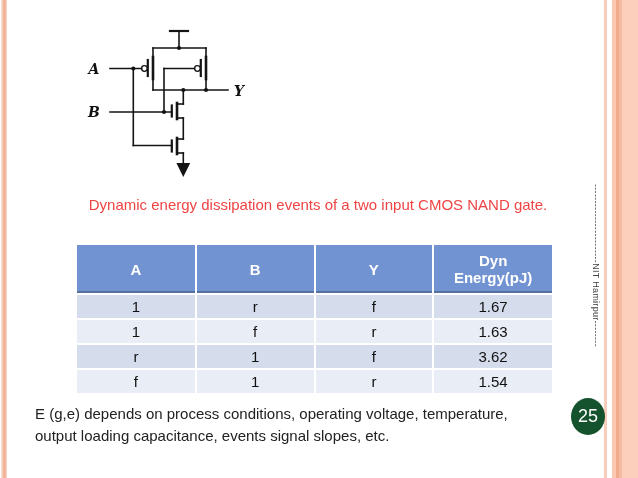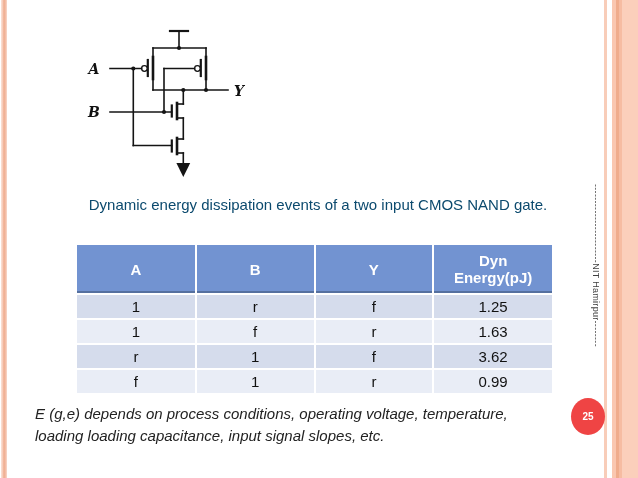--- a/index.html
+++ b/index.html
@@ -19,21 +19,21 @@
   .stripe-right-band{
     position:absolute; left:612px; top:0; width:26px; height:100%;
     background:linear-gradient(to right,#fac7b0 0,#fac7b0 4px,#f0ac8c 4px,#f0ac8c 7px,#f6bca2 7px,#f6bca2 10px,#fbcfbb 10px,#fbcfbb 26px);
   }
   
   .circuit{ position:absolute; left:70px; top:18px; width:180px; height:168px; }
   .circuit text{ font-family:"DejaVu Serif","Liberation Serif",serif; font-style:italic; font-weight:bold; font-size:14px; fill:#111; }
   
   .caption{
     position:absolute; left:88px; top:194px; width:460px;
-    font-size:15px; line-height:1.42; text-align:center; color:#0c4a6e;
+    font-size:15px; line-height:1.42; text-align:center; color:#ef4444;
   }
   
   .tbl-wrap{ position:absolute; left:77px; top:245px; width:475px; }
   table.data{ border-collapse:collapse; table-layout:fixed; width:475px; }
   table.data th{
     background:#7293d1; color:#ffffff; font-weight:bold; font-size:15px;
     height:44px; text-align:center; vertical-align:middle; padding:2px 14px;
     border-left:2px solid #ffffff; border-bottom:2px solid #ffffff;
     box-shadow: inset 0 -2px 0 #55709f;
   }
@@ -44,34 +44,34 @@
     color:#111;
   }
   table.data td:first-child{ border-left:none; }
   table.data tr.shaded td{ background:#d5dcec; }
   table.data tr.plain td{ background:#e9edf6; }
   
   .body-text{
     position:absolute; left:35px; top:403px; width:545px;
     font-size:15px; line-height:1.45; color:#222;
   }
-  .body-text div{ white-space:nowrap;font-style:italic; }
+  .body-text div{ white-space:nowrap; }
   
   .side-text{
     position:absolute; left:589px; top:155px; height:220px; width:13px;
     writing-mode:vertical-rl; text-orientation:mixed;
     font-size:9px; color:#3f3f3f; letter-spacing:0.3px;
     display:flex; align-items:center; justify-content:center;
   }
   
   .page-badge{
     position:absolute; left:571px; top:398px; width:34px; height:37px;
-    background:#ef4444; border-radius:50%;
+    background:#14532d; border-radius:50%;
     display:flex; align-items:center; justify-content:center;
-    color:#ffffff; font-weight:bold; font-size:10px;
+    color:#ffffff; font-weight:normal; font-size:18px;
   }
 </style>
 </head>
 <body>
 
 <div class="slide">
 
   <div class="stripe-left"></div>
   <div class="stripe-right-thin"></div>
   <div class="stripe-right-band"></div>
@@ -140,47 +140,47 @@
           <th>B</th>
           <th>Y</th>
           <th>Dyn Energy(pJ)</th>
         </tr>
       </thead>
       <tbody>
         <tr class="shaded">
           <td>1</td>
           <td>r</td>
           <td>f</td>
-          <td>1.25</td>
+          <td>1.67</td>
         </tr>
         <tr class="plain">
           <td>1</td>
           <td>f</td>
           <td>r</td>
           <td>1.63</td>
         </tr>
         <tr class="shaded">
           <td>r</td>
           <td>1</td>
           <td>f</td>
           <td>3.62</td>
         </tr>
         <tr class="plain">
           <td>f</td>
           <td>1</td>
           <td>r</td>
-          <td>0.99</td>
+          <td>1.54</td>
         </tr>
       </tbody>
     </table>
   </div>
 
   <div class="body-text">
     <div>E (g,e) depends on process conditions, operating voltage, temperature,</div>
-    <div>loading loading capacitance, input signal slopes, etc.</div>
+    <div>output loading capacitance, events signal slopes, etc.</div>
   </div>
 
   <div class="side-text">------------------------NIT Hamirpur--------</div>
 
   <div class="page-badge">
     <span>25</span>
   </div>
 
 </div>
 

